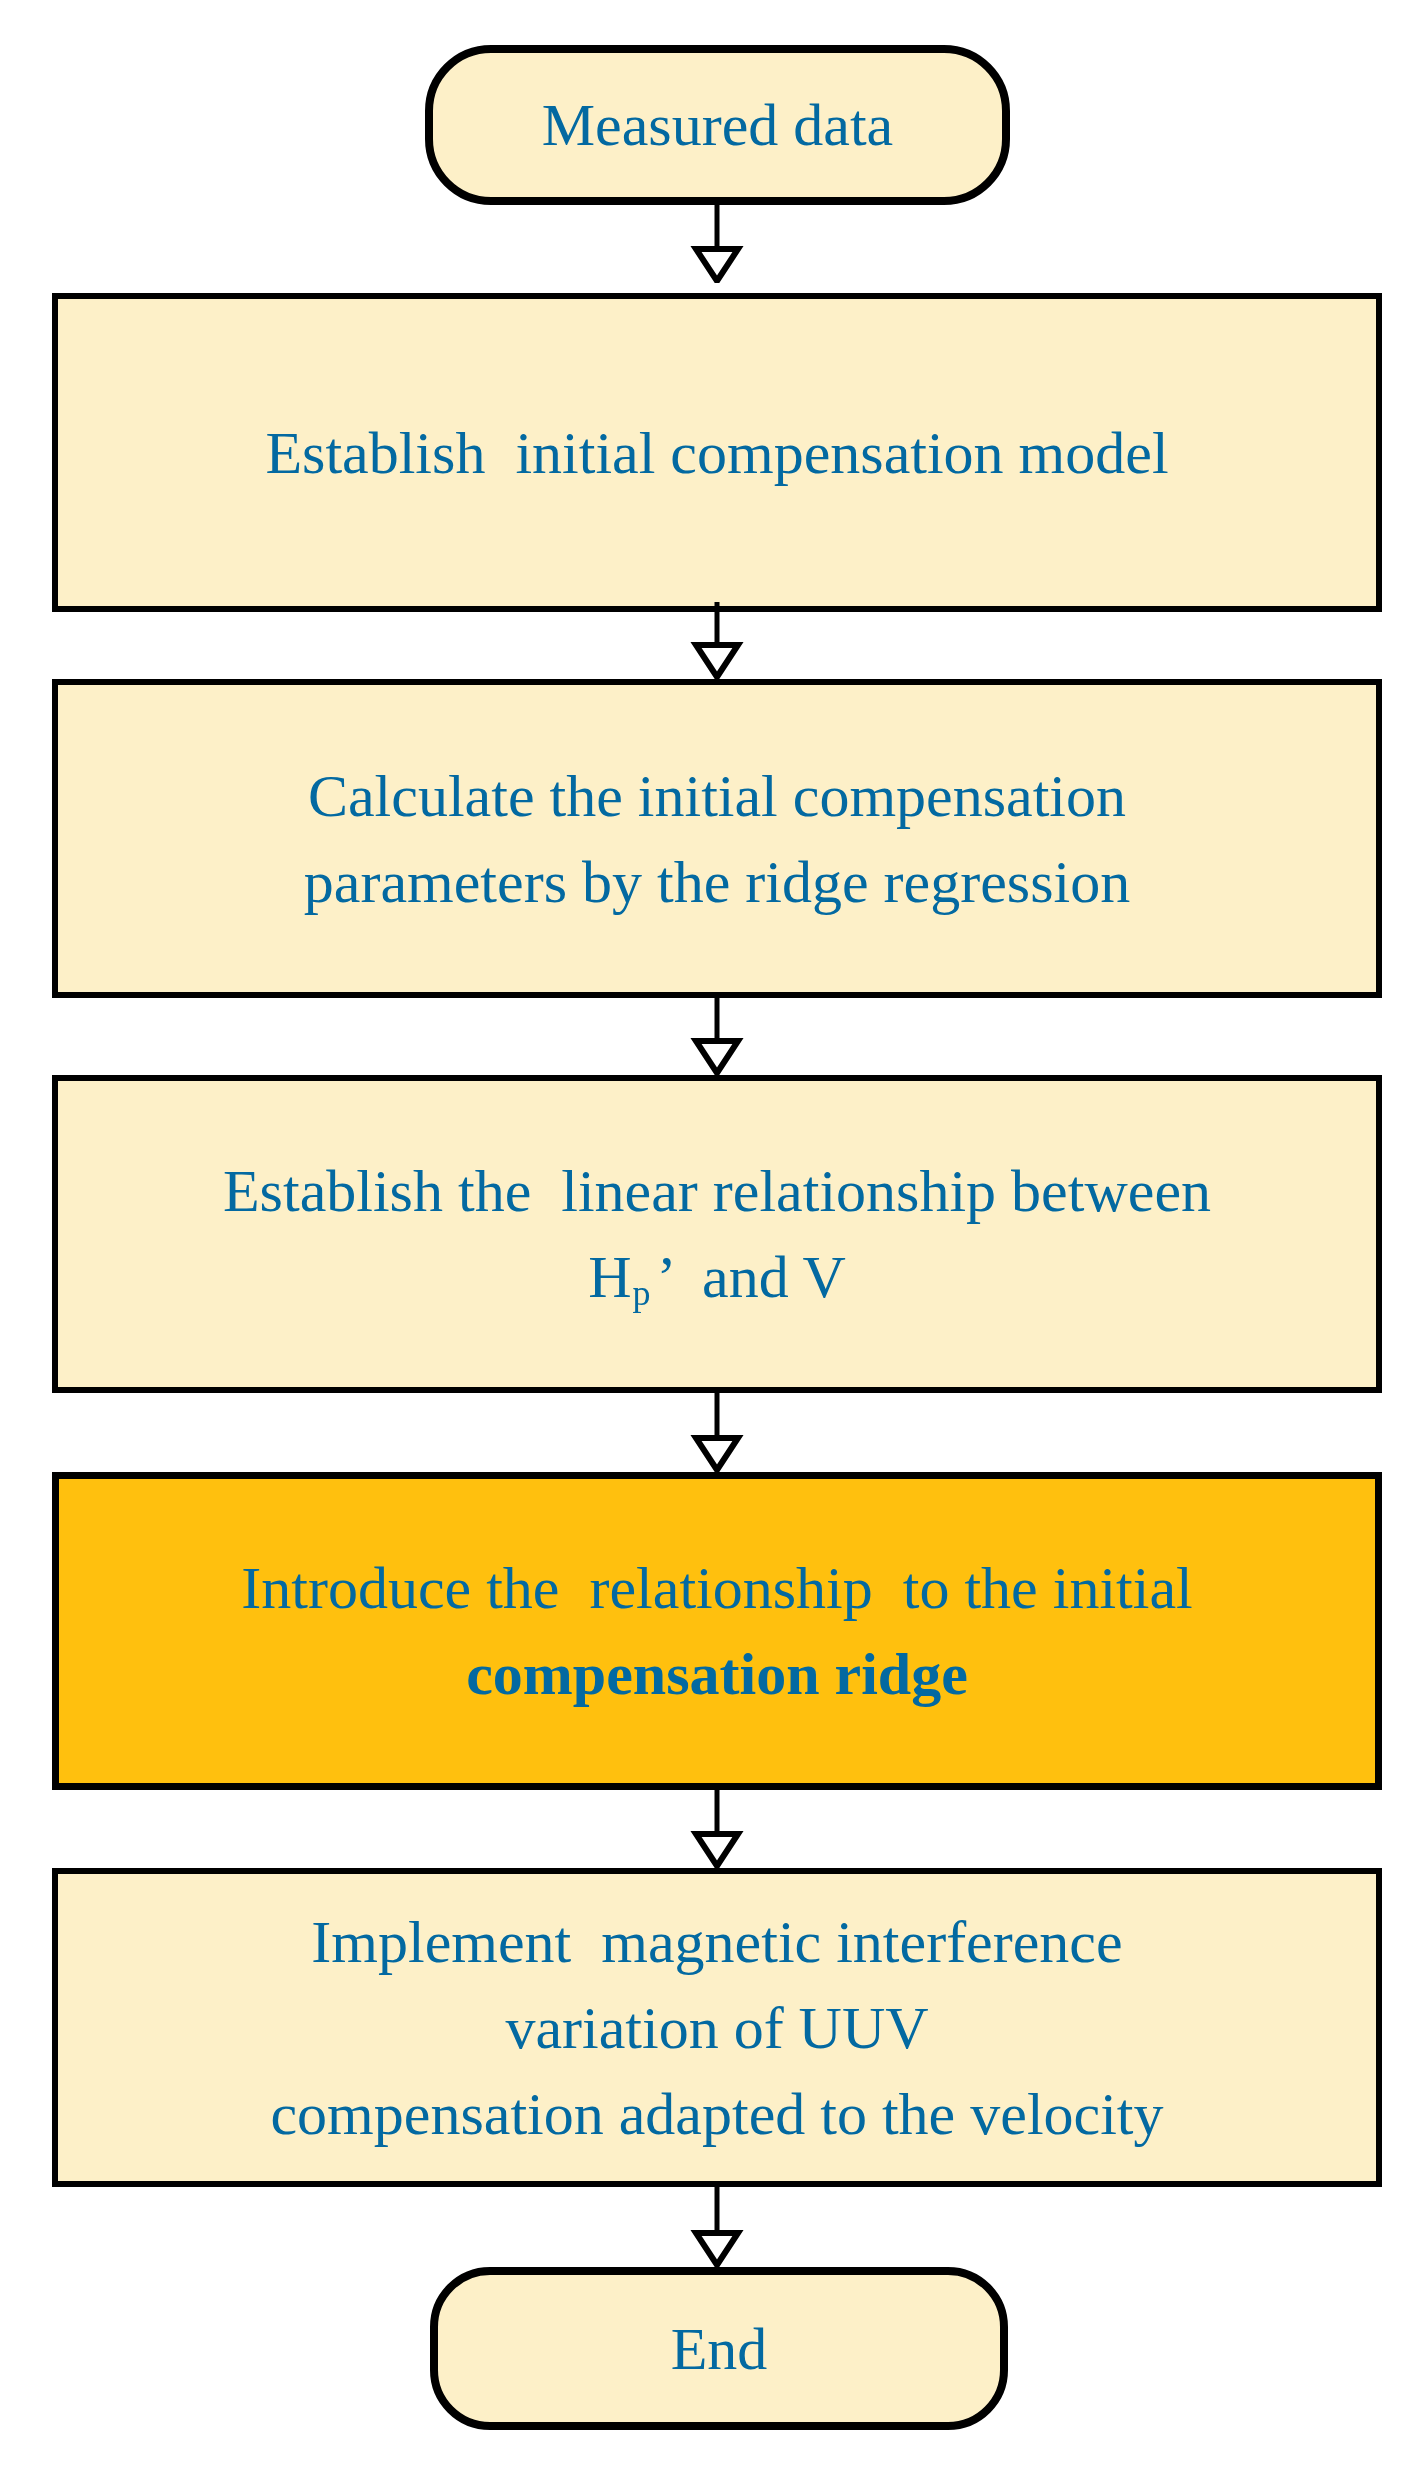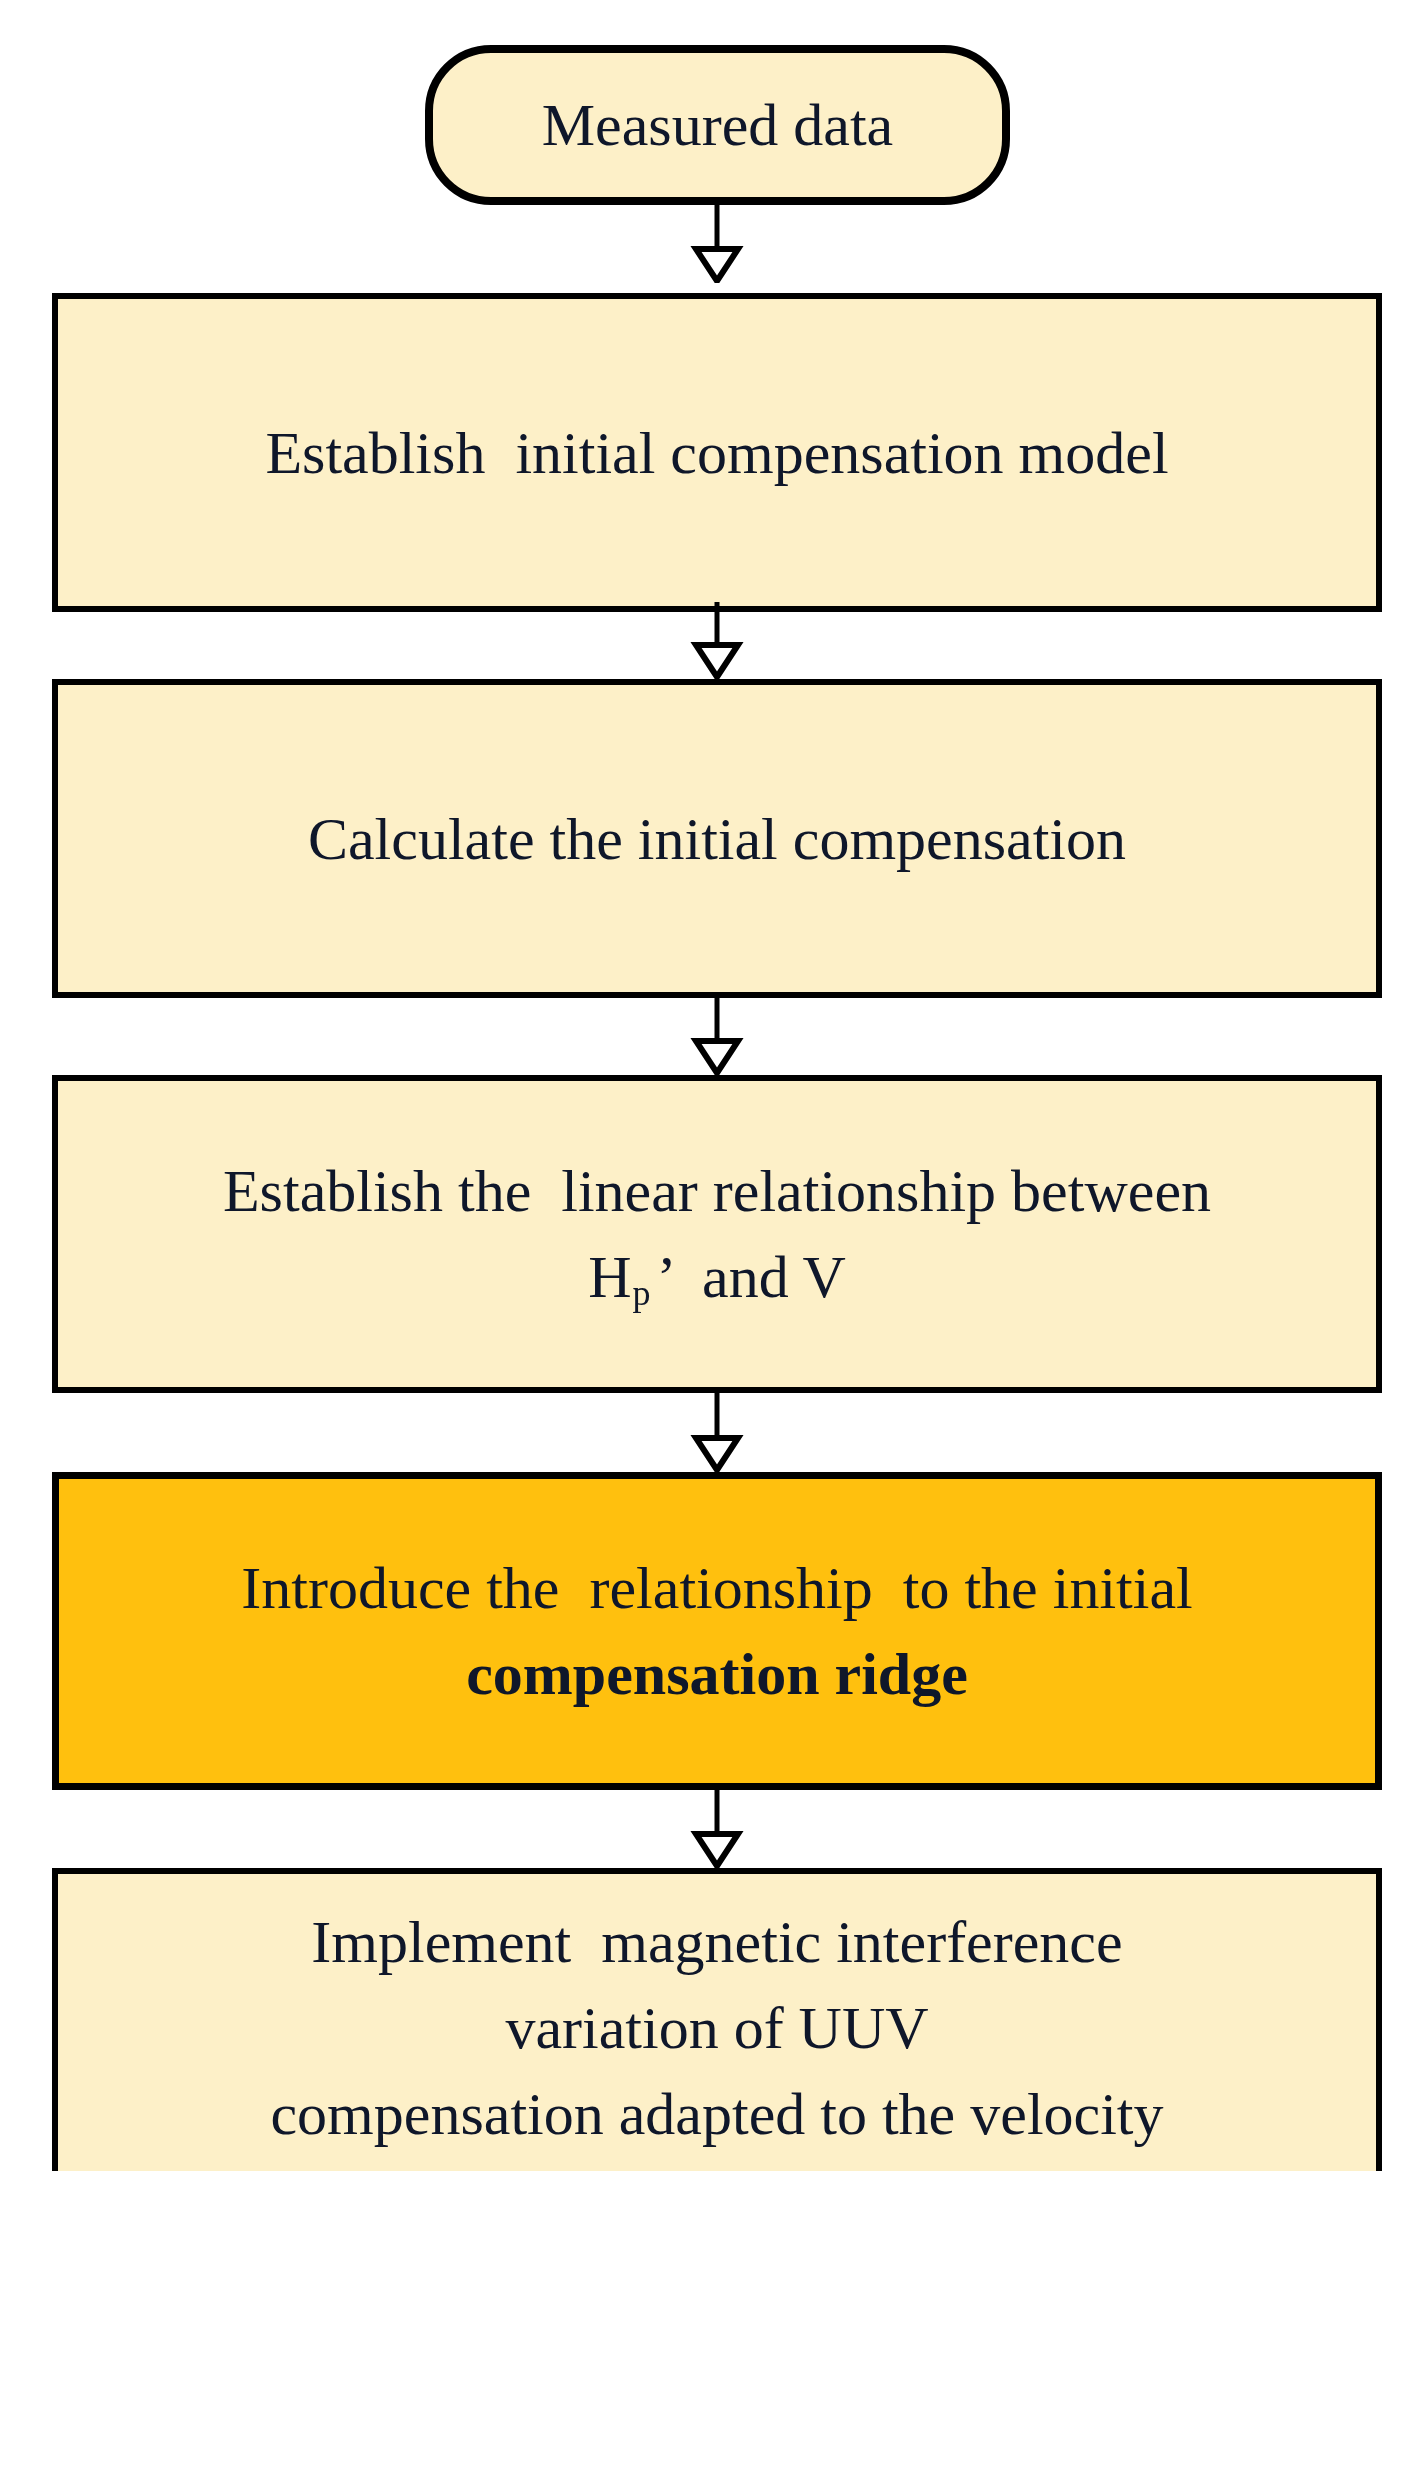--- a/index.html
+++ b/index.html
@@ -6,24 +6,24 @@
     --process-fill: #FDF0C8;
     --highlight-fill: #FFC00E;
     --stroke: #000000;
     --background: #FFFFFF;
   }
   * { margin: 0; padding: 0; box-sizing: border-box; }
   html, body { background: var(--background); }
   .canvas {
     position: relative;
     width: 1425px;
-    height: 2171px;
+    height: 2471px;
     background: var(--background);
     font-family: "Liberation Serif", serif;
-    color: #0f172a;
+    color: #0369a1;
     overflow: hidden;
   }
   .node {
     position: absolute;
     display: flex;
     flex-direction: column;
     align-items: center;
     justify-content: center;
     text-align: center;
     font-size: 60px;
@@ -83,20 +83,21 @@
     <div class="line">Establish  initial compensation model</div>
   </div>
 
   <svg class="arrow" style="top:602px;" width="64" height="77" viewBox="0 0 64 77">
     <line x1="32" y1="0" x2="32" y2="45"></line>
     <polygon points="11,43 53,43 32,75"></polygon>
   </svg>
 
   <div class="node process" style="top:679px; height:319px;">
     <div class="line">Calculate the initial compensation</div>
+    <div class="line">parameters by the ridge regression</div>
   </div>
 
   <svg class="arrow" style="top:998px;" width="64" height="77" viewBox="0 0 64 77">
     <line x1="32" y1="0" x2="32" y2="45"></line>
     <polygon points="11,43 53,43 32,75"></polygon>
   </svg>
 
   <div class="node process" style="top:1075px; height:318px;">
     <div class="line">Establish the  linear relationship between</div>
     <div class="line"><span>H</span><span class="sub">p</span><span>’  and V</span></div>

